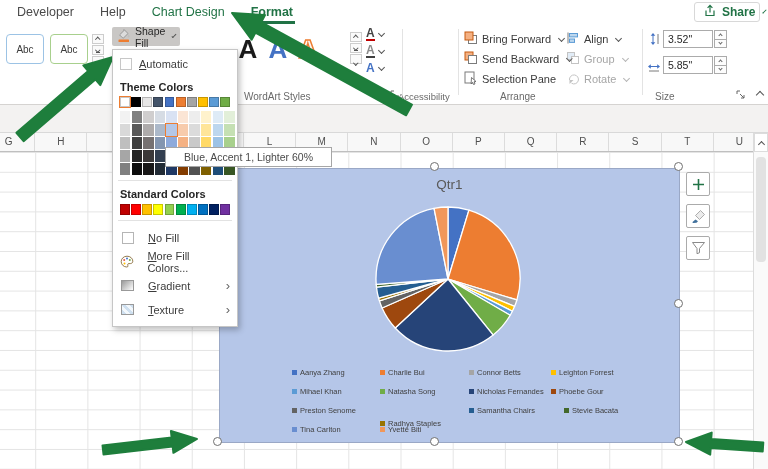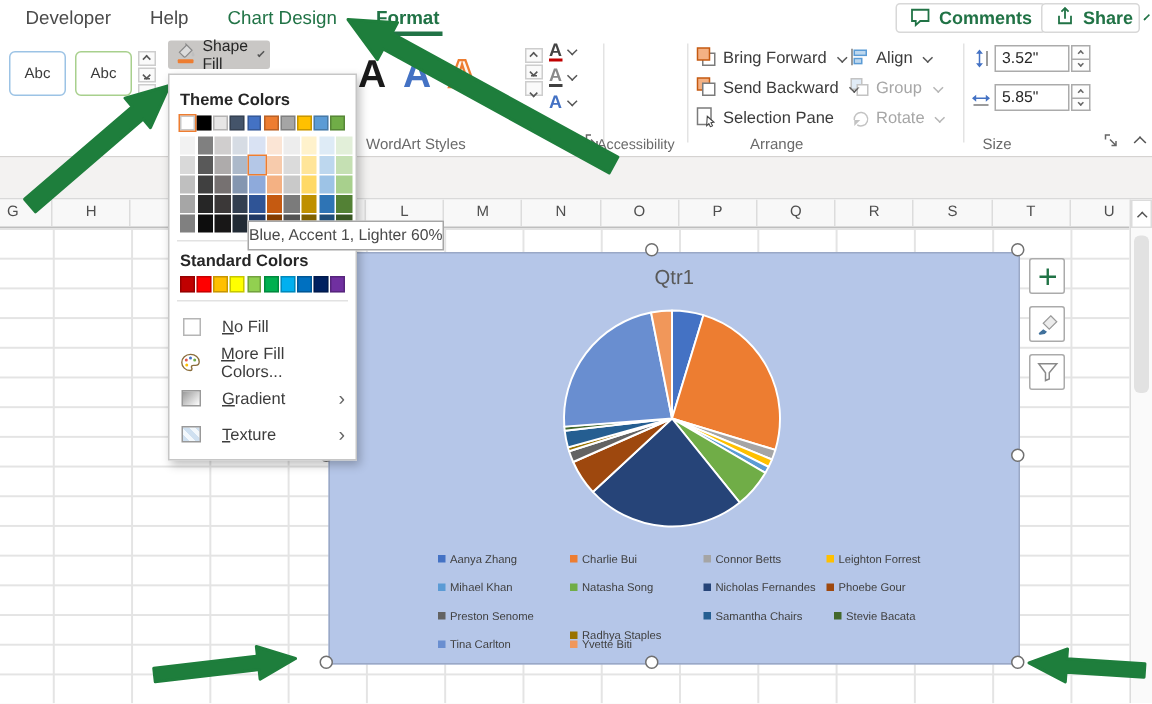--- a/index.html
+++ b/index.html
@@ -86,44 +86,36 @@
   .mitem { display:flex; align-items:center; gap:13px; height:24px; font-size:11px; color:#3c3c3c; padding:0 2px; }
   .mitem .mico { width:15px; display:flex; justify-content:center; }
   .mitem .sub { margin-left:auto; color:#666; font-size:13px; line-height:1; }
   .mi-nofill { width:12px; height:12px; background:#fff; border:1px solid #b5b5b5; display:inline-block; }
   .mi-grad { width:13px; height:11px; border:1px solid #999; background:linear-gradient(135deg,#9a9a9a,#fff); display:inline-block; }
   .mi-tex { width:13px; height:11px; border:1px solid #999; display:inline-block;
             background:repeating-linear-gradient(45deg,#cfe0f0 0 3px,#f3f8fc 3px 6px); }
   .mlabel u { text-decoration:underline; }
 
   .tooltip { position:absolute; left:165px; top:147px; height:20px; background:#fff; border:1px solid #a6a6a6;
-             font-size:10.5px; color:#4a4a4a; line-height:18px; padding:0 0; white-space:nowrap; z-index:6; }
+             font-size:10.5px; color:#4a4a4a; line-height:18px; padding:0 18px; white-space:nowrap; z-index:6; }
 
   #arrows { position:absolute; left:0; top:0; z-index:3; pointer-events:none; }
 </style>
 </head>
 <body>
 
 <div class="page">
 
   <div class="tabbar">
     <div class="tabs">
         <div class="tab">Developer</div>
         <div class="tab">Help</div>
         <div class="tab green">Chart Design</div>
         <div class="tab green active">Format</div>
       </div>
-    <div class="topbtn" style="left:597px;">
-      <span>
-        <svg width="15" height="14">
-            <path d="M2 2.5h11v7.5H7.5l-3 2.7v-2.7H2z" fill="none" stroke="#217346" stroke-width="1.2"></path>
-          </svg>
-      </span>
-      <span style="font-weight:bold;">Comments</span>
-    </div>
     <div class="topbtn" style="left:694px; width:66px;">
       <span>
         <svg width="14" height="13">
             <path d="M7 8.5V1.5M4.6 3.8L7 1.4l2.4 2.4" stroke="#217346" fill="none" stroke-width="1.2"></path>
             <path d="M3 6.5v5h8v-5" stroke="#217346" fill="none" stroke-width="1.2"></path>
           </svg>
       </span>
       <span style="font-weight:bold;">Share</span>
       <span class="cv" style="border-color:#217346;"></span>
     </div>
@@ -383,21 +375,21 @@
           <span>Preston Senome</span>
         </div>
         <div class="lgitem" style="left: 144px; top: 250px; color: rgb(64, 64, 64); align-items: center;">
           <span class="lgsw" style="background: rgb(153, 115, 0);"></span>
           <span>Radhya Staples</span>
         </div>
         <div class="lgitem" style="left: 233px; top: 237px; color: rgb(64, 64, 64);">
           <span class="lgsw" style="background: rgb(37, 94, 145);"></span>
           <span>Samantha Chairs</span>
         </div>
-        <div class="lgitem" style="left: 302px; top: 237px; color: rgb(64, 64, 64); padding-left: 18px;">
+        <div class="lgitem" style="left: 310px; top: 237px; color: rgb(64, 64, 64); padding-left: 18px;">
           <span class="lgsw" style="background: rgb(67, 104, 43);"></span>
           <span>Stevie Bacata</span>
         </div>
         <div class="lgitem" style="left: 56px; top: 256px; color: rgb(64, 64, 64);">
           <span class="lgsw" style="background: rgb(105, 142, 208);"></span>
           <span>Tina Carlton</span>
         </div>
         <div class="lgitem" style="left: 144px; top: 256px; color: rgb(64, 64, 64);">
           <span class="lgsw" style="background: rgb(241, 151, 90);"></span>
           <span>Yvette Biti</span>
@@ -432,20 +424,24 @@
   </div>
 
   <svg id="arrows" width="768" height="469">
       <polygon points="23.6,141.2 95.4,79.4 100.3,85.1 113.0,57.0 83.3,65.4 88.2,71.1 16.4,132.8" fill="#1E7E3C" stroke="#1E7E3C" stroke-width="2" stroke-linejoin="round"></polygon>
       <polygon points="411.9,104.7 261.2,22.2 265.0,15.1 232.0,13.0 251.6,39.7 255.4,32.7 406.1,115.3" fill="#1E7E3C" stroke="#1E7E3C" stroke-width="2" stroke-linejoin="round"></polygon>
       <polygon points="103.5,454.5 172.7,446.4 173.4,452.8 197.0,439.0 170.9,431.0 171.6,437.4 102.5,445.5" fill="#1E7E3C" stroke="#1E7E3C" stroke-width="2" stroke-linejoin="round"></polygon>
       <polygon points="763.3,442.5 711.2,439.1 711.7,432.6 686.0,442.0 710.2,454.6 710.7,448.1 762.7,451.5" fill="#1E7E3C" stroke="#1E7E3C" stroke-width="2" stroke-linejoin="round"></polygon>
     </svg>
 
   <div class="menu">
+    <div class="mrow">
+      <span class="sw" style="background:#fff; width:12px; height:12px;"></span>
+      <span class="mlabel"><u>A</u>utomatic</span>
+    </div>
     <div class="msec">Theme Colors</div>
     <div class="swrow">
         <span class="sw sel" style="background: rgb(255, 255, 255);"></span>
         <span class="sw" style="background: rgb(0, 0, 0);"></span>
         <span class="sw" style="background: rgb(231, 230, 230);"></span>
         <span class="sw" style="background: rgb(68, 84, 106);"></span>
         <span class="sw" style="background: rgb(68, 114, 196);"></span>
         <span class="sw" style="background: rgb(237, 125, 49);"></span>
         <span class="sw" style="background: rgb(165, 165, 165);"></span>
         <span class="sw" style="background: rgb(255, 192, 0);"></span>

